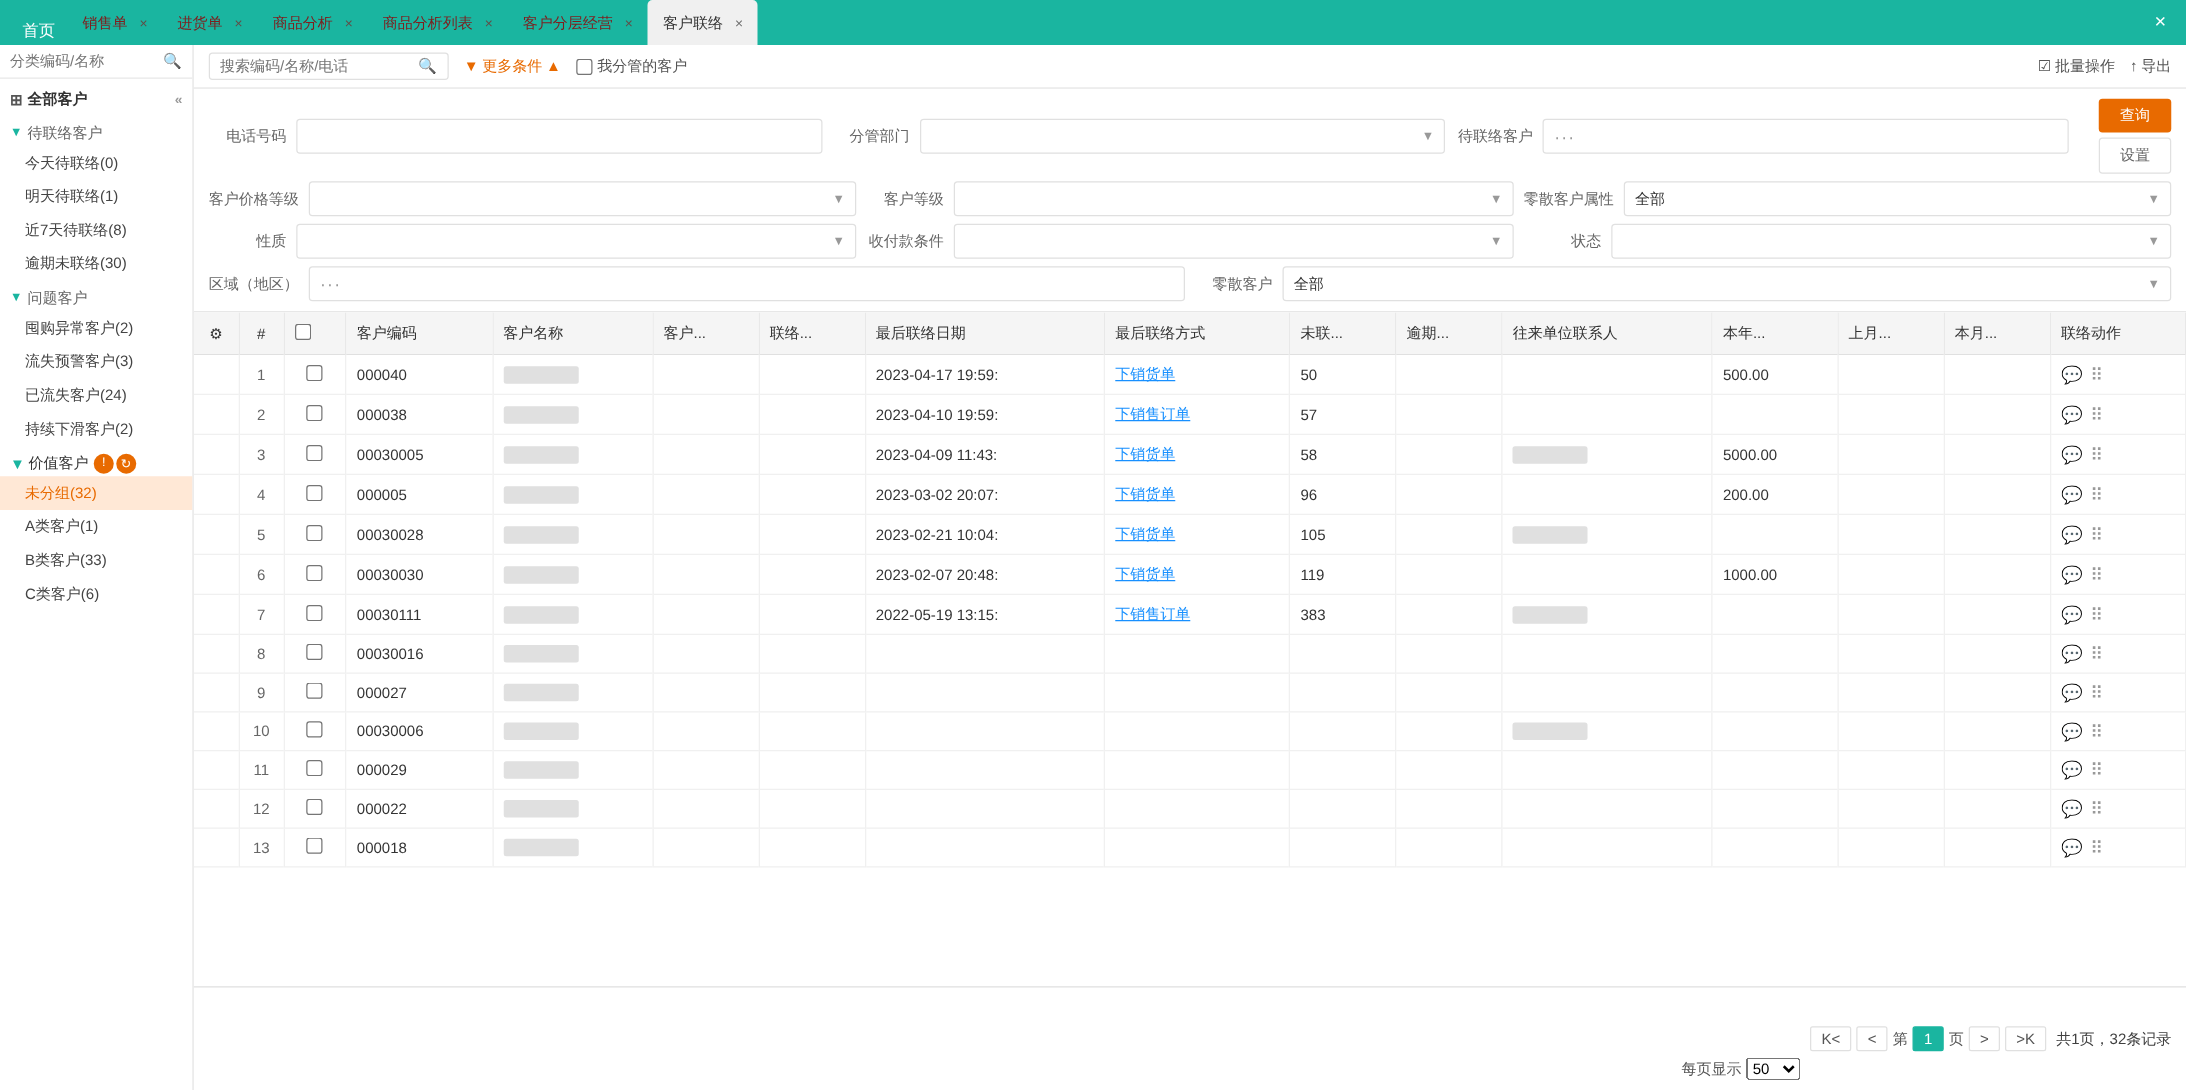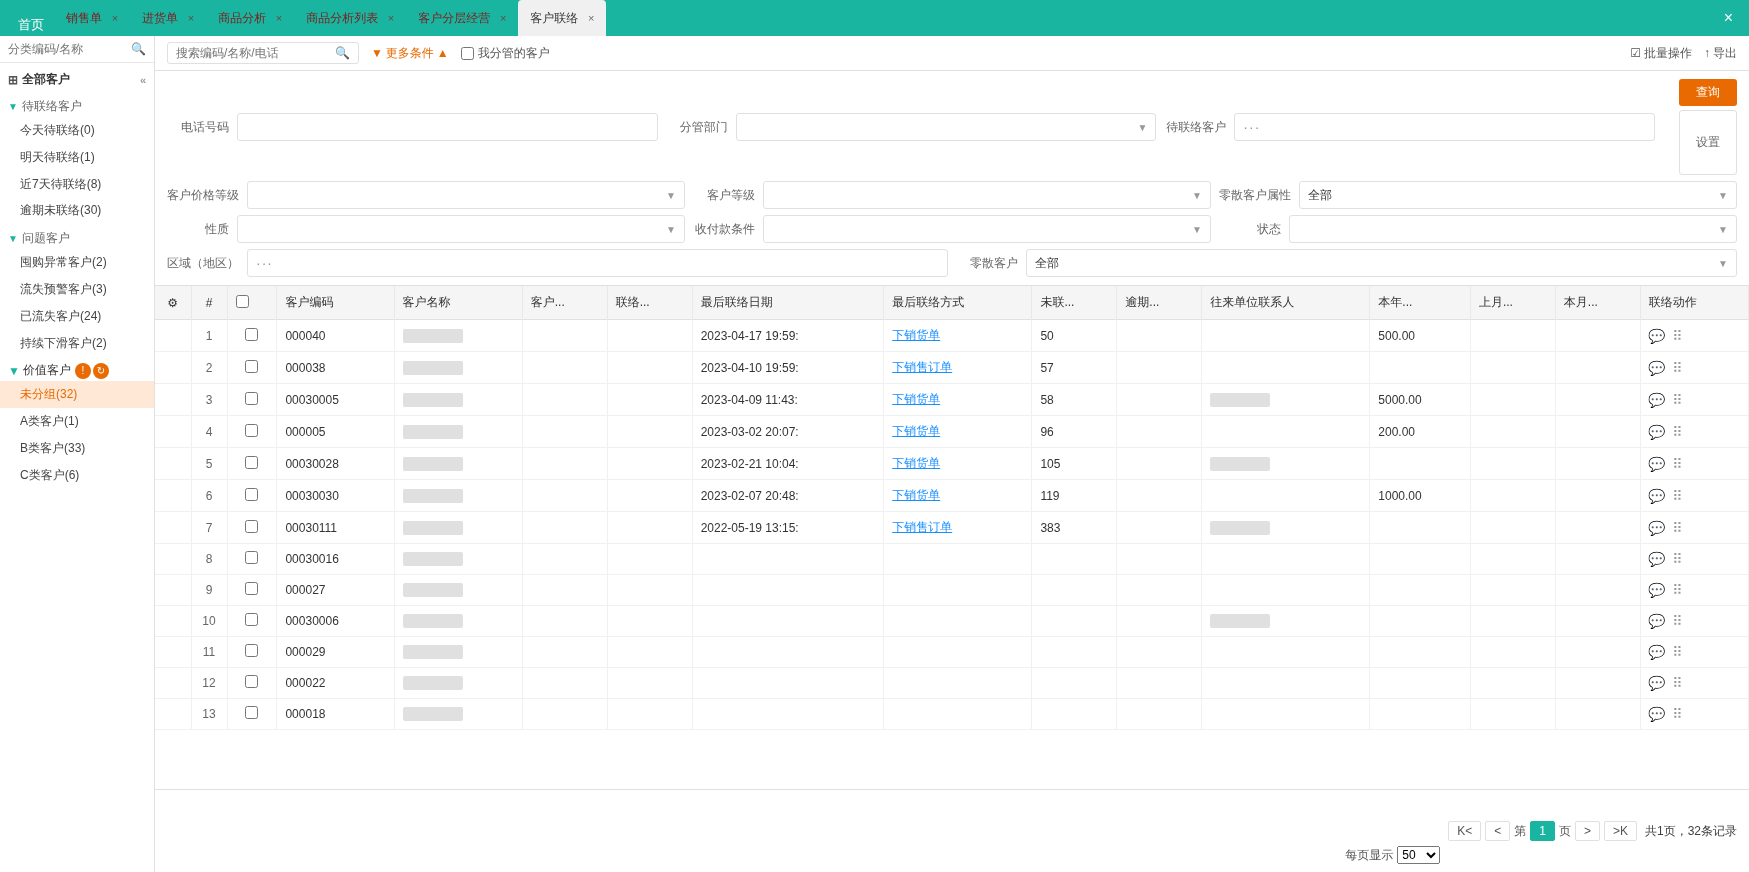--- a/index.html
+++ b/index.html
@@ -252,21 +252,21 @@
       border-radius: 3px;
       padding: 5px 16px;
       cursor: pointer;
       font-size: 12px;
     }
     .btn-reset {
       background: white;
       color: #666;
       border: 1px solid #e0e0e0;
       border-radius: 3px;
-      padding: 23px 16px;
+      padding: 5px 16px;
       cursor: pointer;
       font-size: 12px;
     }
 
     
     .table-container {
       flex: 1;
       overflow: auto;
       background: white;
     }

